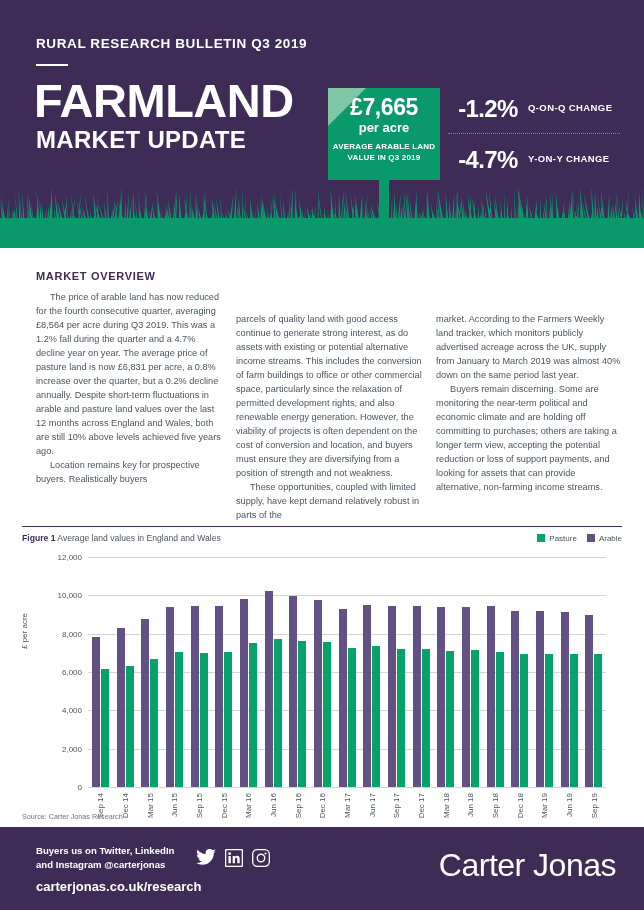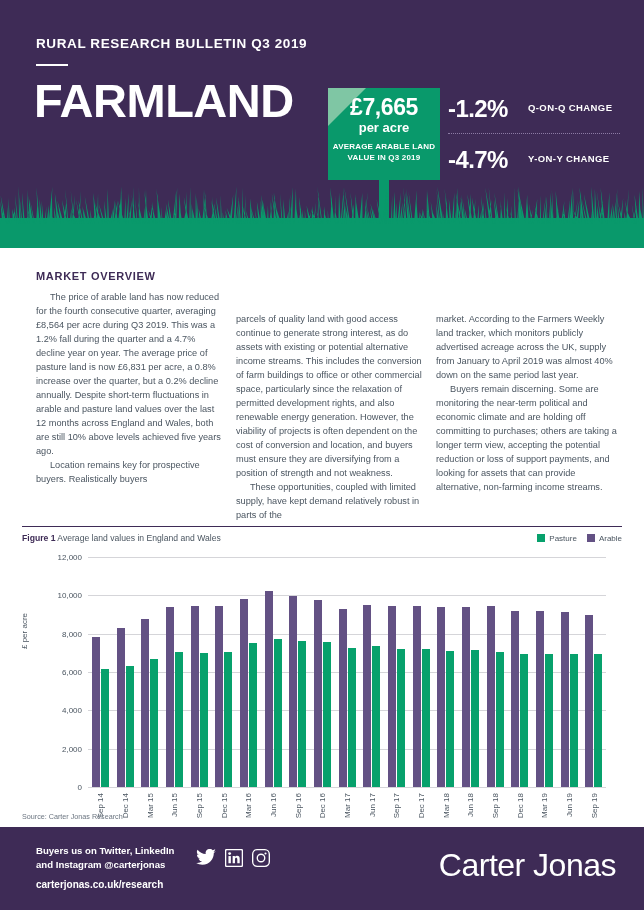--- a/index.html
+++ b/index.html
@@ -68,21 +68,21 @@
     position: relative;
     color: #ffffff; font-size: 13px; font-weight: bold; line-height: 1.4;
   }
   .sign-caption {
     position: relative; margin-top: 5px;
     color: #ffffff; font-size: 8px; font-weight: bold;
     line-height: 1.28; letter-spacing: 0.2px;
   }
 
   .stats { position: absolute; left: 448px; top: 86px; width: 180px; }
-  .stat-row { display: flex; align-items: center; height: 45px; }
+  .stat-row { display: flex; align-items: center; height: 45px; text-align: center; }
   .stat-pct {
     width: 80px;
     color: #ffffff; font-size: 24px; font-weight: bold; letter-spacing: -0.6px;
   }
   .stat-label {
     color: #ffffff; font-size: 9.5px; font-weight: bold;
     line-height: 1.3; letter-spacing: 0.4px;
   }
   .stat-divider {
     width: 172px; height: 0;
@@ -174,21 +174,21 @@
     position: absolute; left: 0; top: 827px;
     width: 644px; height: 83px;
     background: #3E2B56;
   }
   .follow {
     position: absolute; left: 36px; top: 17px;
     color: #ffffff; font-size: 9.6px; font-weight: bold; line-height: 1.45;
   }
   .weburl {
     position: absolute; left: 36px; top: 52px;
-    color: #ffffff; font-size: 10px; font-weight: bold;
+    color: #ffffff; font-size: 13px; font-weight: bold;
   }
   .socials {
     position: absolute; left: 196px; top: 22px;
     display: flex; gap: 9px; align-items: center;
   }
   .brand {
     position: absolute; right: 28px; top: 20px;
     color: #ffffff; font-size: 32px; letter-spacing: -0.5px;
     font-family: "Liberation Sans", sans-serif;
   }
@@ -196,20 +196,21 @@
 </head>
 <body>
 
 <div class="page">
 
   <div class="header">
 
     <div class="kicker">RURAL RESEARCH BULLETIN Q3 2019</div>
     <div class="kicker-rule"></div>
     <div class="title-main">FARMLAND</div>
+    <div class="title-sub">MARKET UPDATE</div>
 
     <div class="sign-post"></div>
     <div class="sign">
       <div class="sign-corner"></div>
       <div class="sign-value">£7,665</div>
       <div class="sign-unit">per acre</div>
       <div class="sign-caption">AVERAGE ARABLE LAND VALUE IN Q3 2019</div>
     </div>
 
     <div class="stats">
@@ -237,21 +238,21 @@
     <div class="cols">
       <div class="col c1">
         <p class="indent">The price of arable land has now reduced for the fourth consecutive quarter, averaging £8,564 per acre during Q3 2019. This was a 1.2% fall during the quarter and a 4.7% decline year on year. The average price of pasture land is now £6,831 per acre, a 0.8% increase over the quarter, but a 0.2% decline annually. Despite short-term fluctuations in arable and pasture land values over the last 12 months across England and Wales, both are still 10% above levels achieved five years ago.</p>
         <p class="indent">Location remains key for prospective buyers. Realistically buyers</p>
       </div>
       <div class="col c2">
         <p>parcels of quality land with good access continue to generate strong interest, as do assets with existing or potential alternative income streams. This includes the conversion of farm buildings to office or other commercial space, particularly since the relaxation of permitted development rights, and also renewable energy generation. However, the viability of projects is often dependent on the cost of conversion and location, and buyers must ensure they are diversifying from a position of strength and not weakness.</p>
         <p class="indent">These opportunities, coupled with limited supply, have kept demand relatively robust in parts of the</p>
       </div>
       <div class="col c3">
-        <p>market. According to the Farmers Weekly land tracker, which monitors publicly advertised acreage across the UK, supply from January to April 2019 was almost 40% down on the same period last year.</p>
+        <p>market. According to the Farmers Weekly land tracker, which monitors publicly advertised acreage across the UK, supply from January to March 2019 was almost 40% down on the same period last year.</p>
         <p class="indent">Buyers remain discerning. Some are monitoring the near-term political and economic climate and are holding off committing to purchases; others are taking a longer term view, accepting the potential reduction or loss of support payments, and looking for assets that can provide alternative, non-farming income streams.</p>
       </div>
     </div>
   </div>
 
   <div class="chart-block">
     <div class="fig-head">
       <div class="fig-title">
         <b>Figure 1</b>
         <span class="t">Average land values in England and Wales</span>

